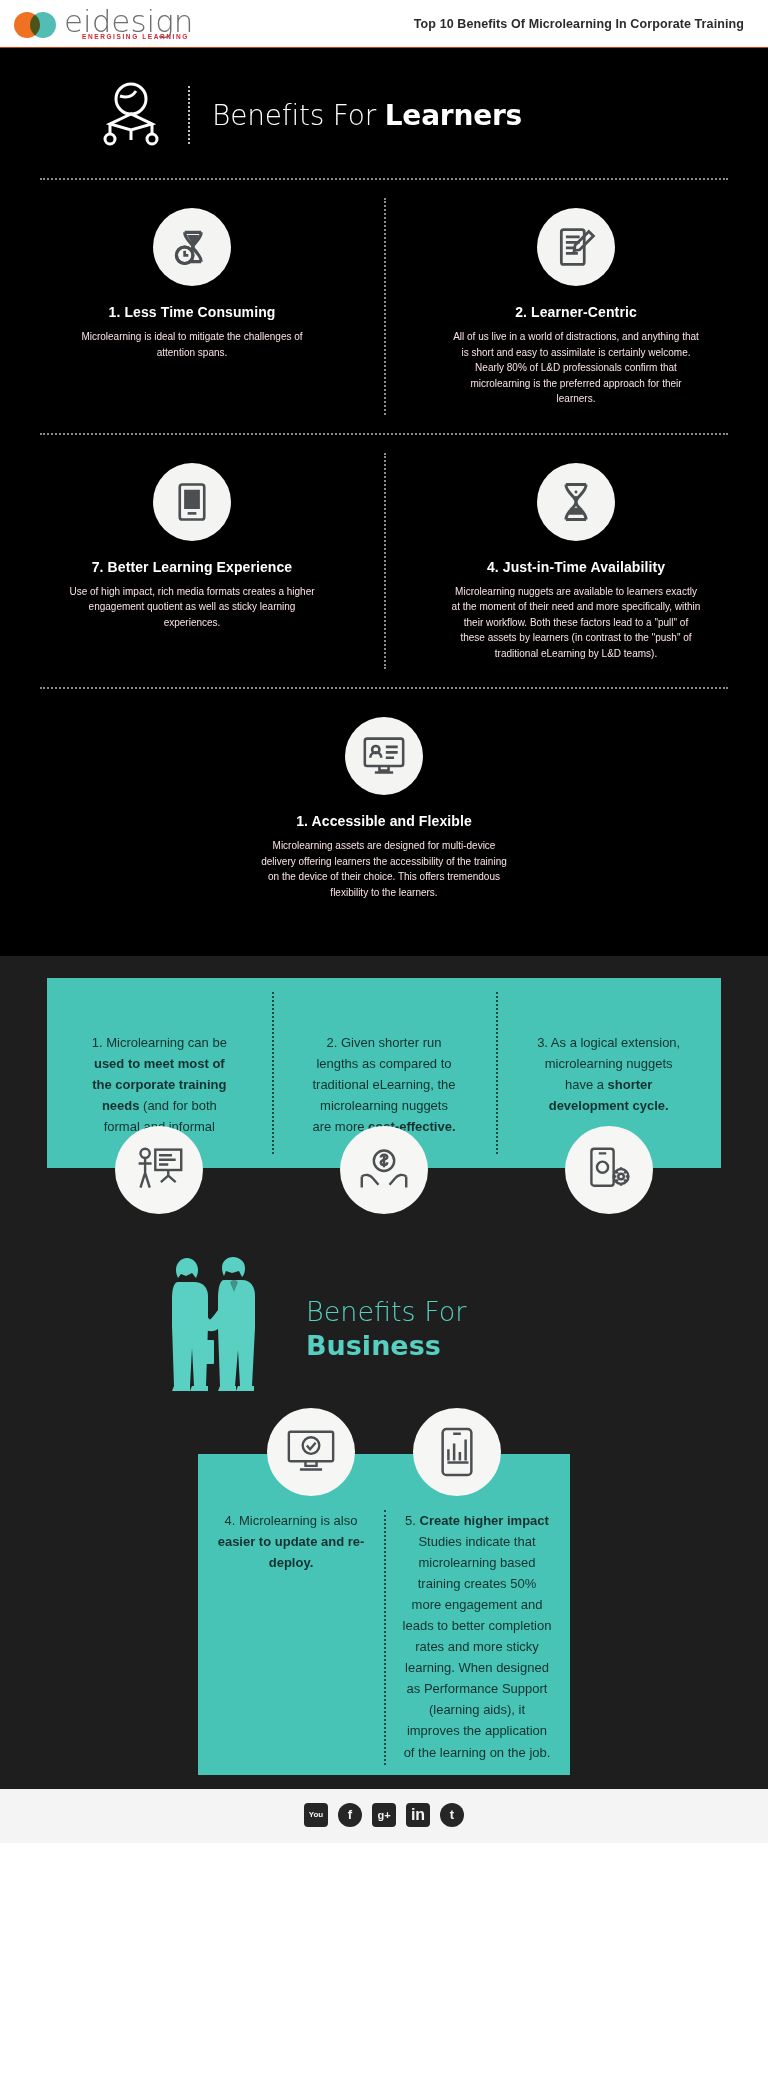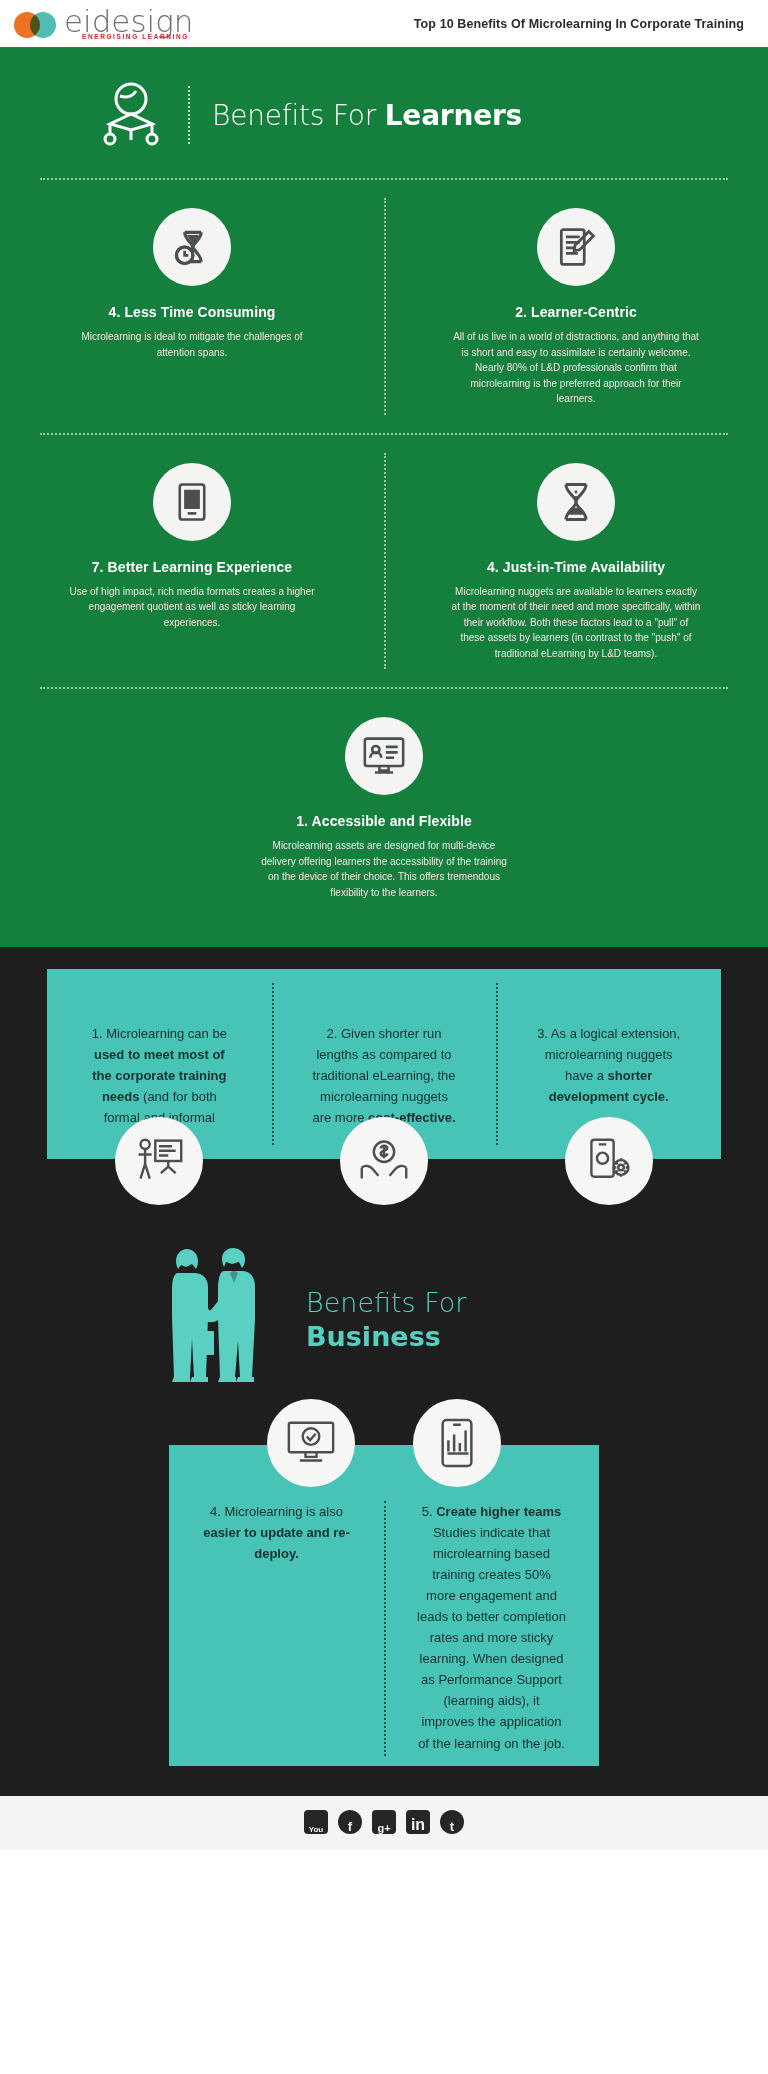--- a/index.html
+++ b/index.html
@@ -45,22 +45,22 @@
     margin-left: auto;
     font-size: 12.5px;
     font-weight: 700;
     color: #2b2b2b;
     letter-spacing: .1px;
     padding-right: 10px;
   }
 
   
   .red-section {
-    background: #15803d;
-    padding: 0 0 21px 0;
+    background: #000000;
+    padding: 0 0 30px 0;
     position: relative;
   }
   .learners-head {
     display: flex;
     align-items: center;
     padding: 32px 0 28px 100px;
   }
   .head-divider {
     width: 1px; height: 58px;
     border-left: 2px dotted rgba(255,255,255,.75);
@@ -176,22 +176,22 @@
   .business-title {
     font-size: 27px; color: #57cfc0; line-height: 1.25;
     font-family: "DejaVu Sans", sans-serif; font-weight: 300;
   }
   .business-title .b2 { font-weight: 700; display: block; }
 
   
   .bottom-wrap { position: relative; margin-top: 28px; }
   .teal-panel-bottom {
     background: #48c4b7;
-    margin: 16px auto;
-    width: 430px;
+    margin: 0 auto;
+    width: 372px;
     min-height: 176px;
     display: flex;
     padding-top: 48px;
   }
   .teal-panel-bottom .teal-col + .teal-col::before {
     top: 8px; bottom: 10px;
   }
   .teal-panel-bottom .teal-col { padding: 8px 16px 12px; }
   .bottom-icons {
     position: absolute;
@@ -203,21 +203,21 @@
   .footer {
     background: #f4f4f4;
     padding: 14px 0 16px;
     display: flex; justify-content: center; gap: 10px;
     align-items: center;
   }
   .soc {
     width: 24px; height: 24px;
     border-radius: 4px;
     background: #262626;
-    display: flex; align-items: flex-end; justify-content: center;
+    display: flex; align-items: center; justify-content: center;
     color: #f4f4f4; font-size: 13px; font-weight: 700;
     font-family: "Liberation Sans", sans-serif;
   }
   .soc.circle { border-radius: 50%; }
 </style>
 </head>
 <body>
 
 <div class="page">
 
@@ -268,21 +268,21 @@
             <path d="M16 8h18M16 40h18"></path>
             <path d="M16 8c0 8 9 12 9 16s-9 8-9 16"></path>
             <path d="M34 8c0 8-9 12-9 16s9 8 9 16"></path>
             <path d="M18 11h14c0 6-7 9-7 11s7 5 7 11H18" fill="#4b4f52" stroke="none" opacity="0"></path>
             <path d="M18.5 11h13c-.4 5.5-6.5 8.5-6.5 10.5S31 27 31.5 32" fill="#4b4f52" stroke="none"></path>
             <circle cx="16" cy="33" r="9" fill="#f4f4f2"></circle>
             <circle cx="16" cy="33" r="9"></circle>
             <path d="M16 28v5h4" stroke-width="3"></path>
           </svg>
         </div>
-        <div class="cell-title">4. Less Time Consuming</div>
+        <div class="cell-title">1. Less Time Consuming</div>
         <div class="cell-body">Microlearning is ideal to mitigate the challenges of attention spans.</div>
       </div>
 
       <div class="cell">
         <div class="icon-badge">
           <svg width="44" height="44" viewBox="0 0 48 48" fill="none" stroke="#4b4f52" stroke-width="3">
             <rect x="8" y="5" width="25" height="38" rx="2.5"></rect>
             <path d="M13 13h15M13 19h15M13 25h11M13 31h13"></path>
             <path d="M38 7l5 5-15 15-6 1 1-6z"></path>
           </svg>
@@ -440,21 +440,21 @@
             <path d="M13 38h22"></path>
           </svg>
         </div>
       </div>
 
       <div class="teal-panel-bottom">
         <div class="teal-col">
           <div class="teal-text"><span>4. Microlearning is also </span><b>easier to update and re-deploy.</b></div>
         </div>
         <div class="teal-col">
-          <div class="teal-text"><span>5. </span><b>Create higher teams</b><span> Studies indicate that microlearning based training creates 50% more engagement and leads to better completion rates and more sticky learning. When designed as Performance Support (learning aids), it improves the application of the learning on the job.</span></div>
+          <div class="teal-text"><span>5. </span><b>Create higher impact</b><span> Studies indicate that microlearning based training creates 50% more engagement and leads to better completion rates and more sticky learning. When designed as Performance Support (learning aids), it improves the application of the learning on the job.</span></div>
         </div>
       </div>
     </div>
   </div>
 
   <div class="footer">
     <a class="soc" style="font-size:8px">
       <span>You</span>
     </a>
     <a class="soc circle">

